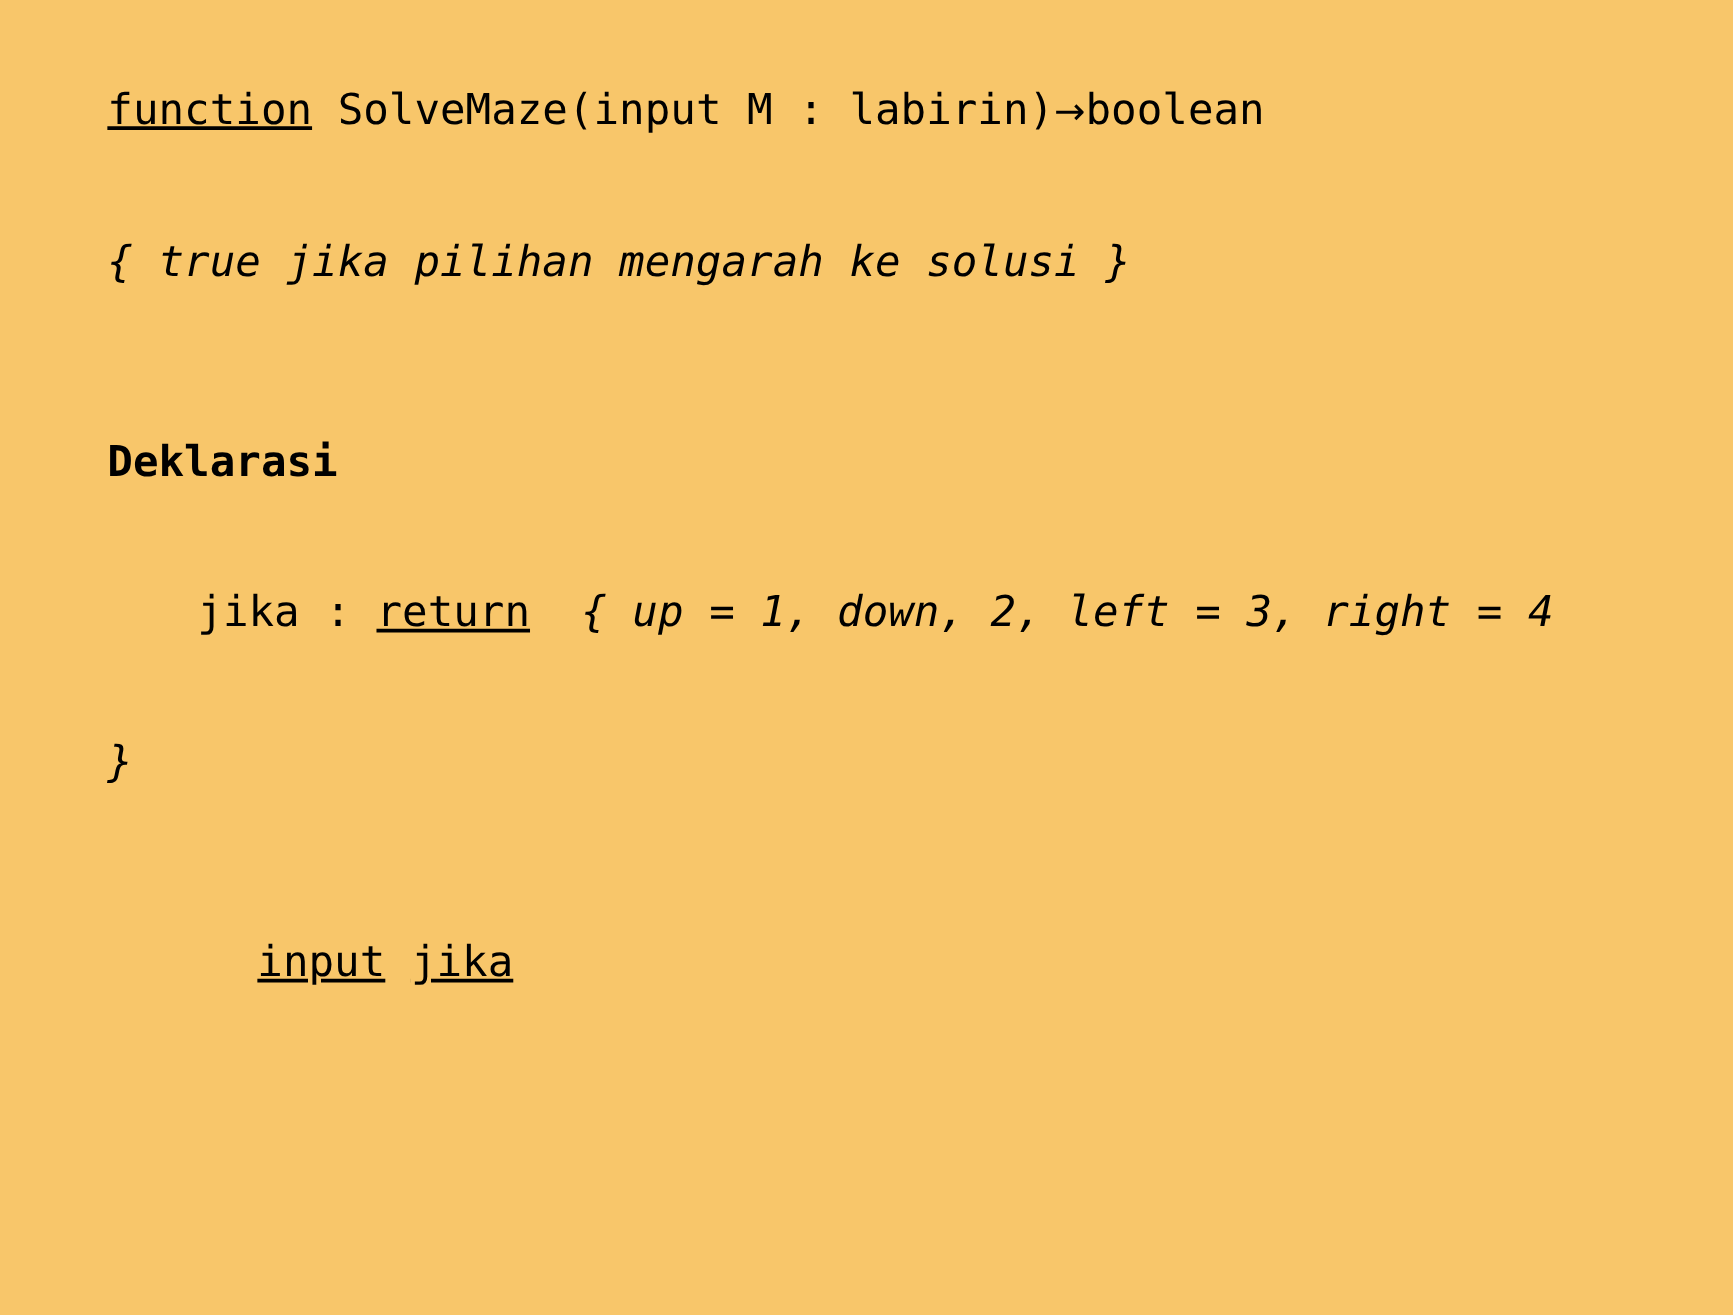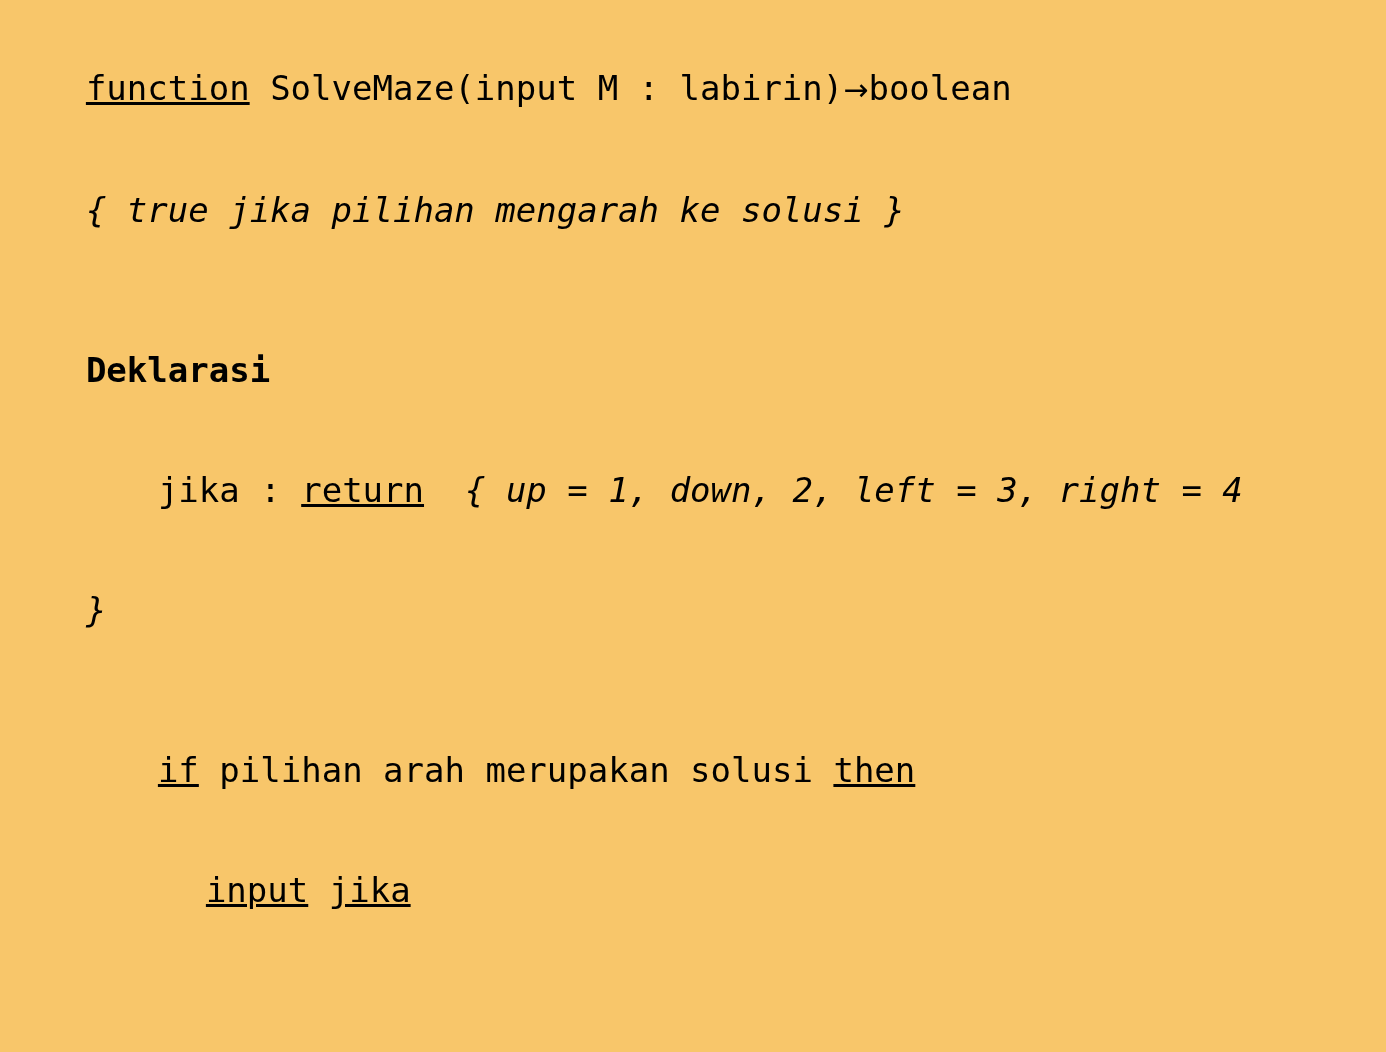--- a/index.html
+++ b/index.html
@@ -70,21 +70,18 @@
     <span>jika : </span><span class="kw">return</span><span class="cmt">  { up = 1, down, 2, left = 3, right = 4</span>
   </div>
 
   <div class="line">
     <span class="cmt">}</span>
   </div>
 
   <div class="line blank"></div>
 
 
-  <div class="line ind1">
-    <span class="kw">if</span><span> pilihan arah merupakan solusi </span><span class="kw">then</span>
-  </div>
 
   <div class="line ind2">
     <span class="kw">input</span><span> </span><span class="kw">jika</span>
   </div>
 
 </div>
 
 </body></html>

